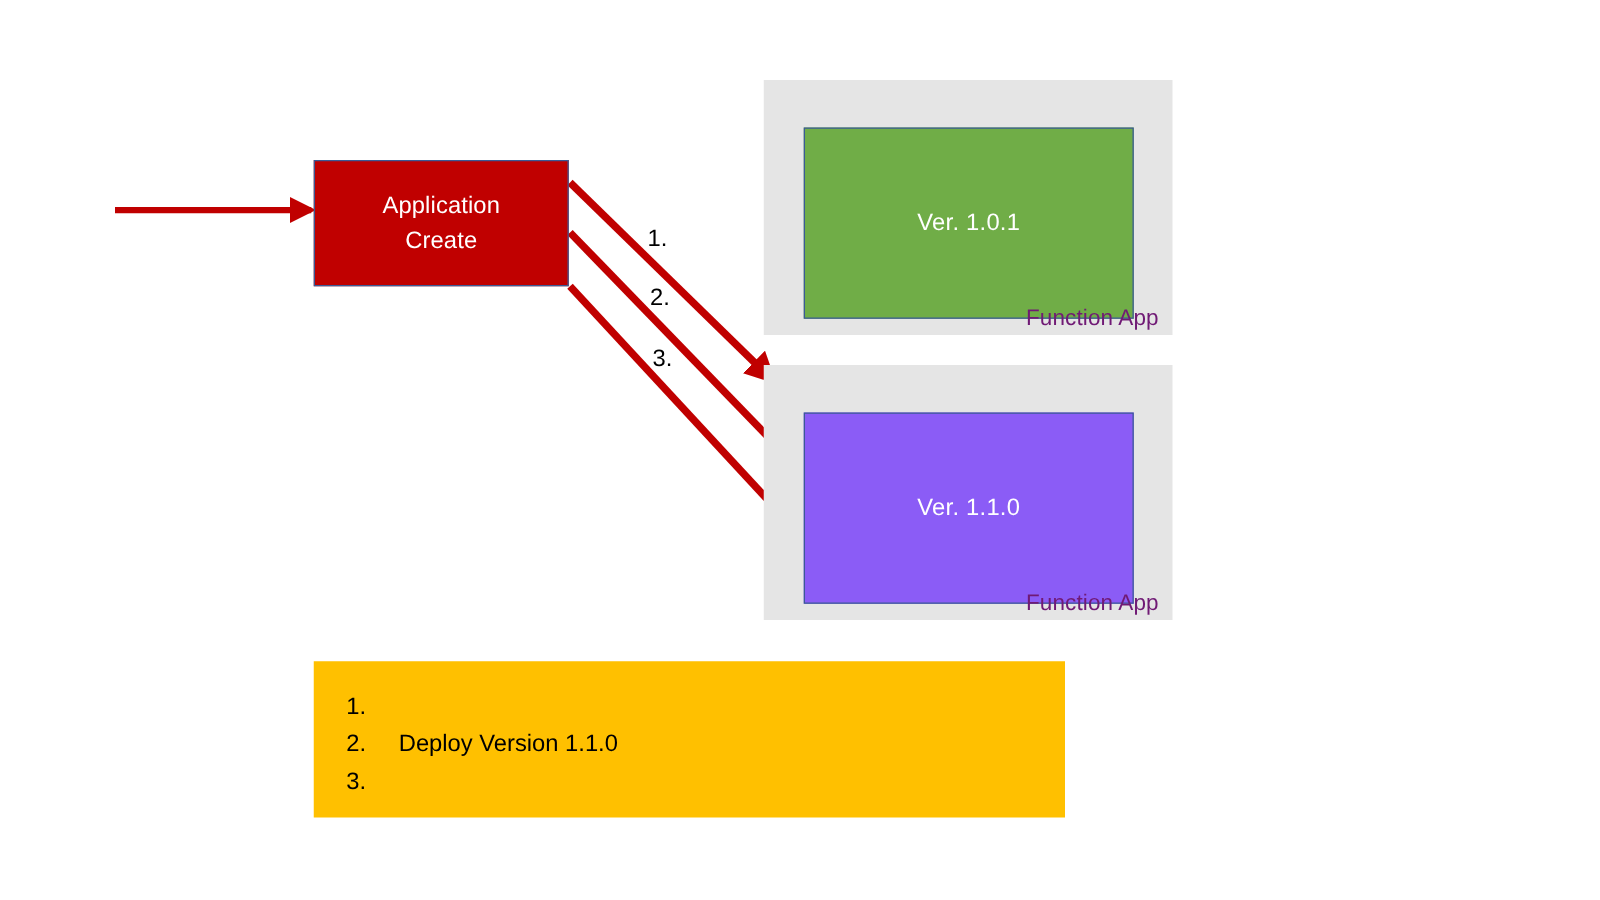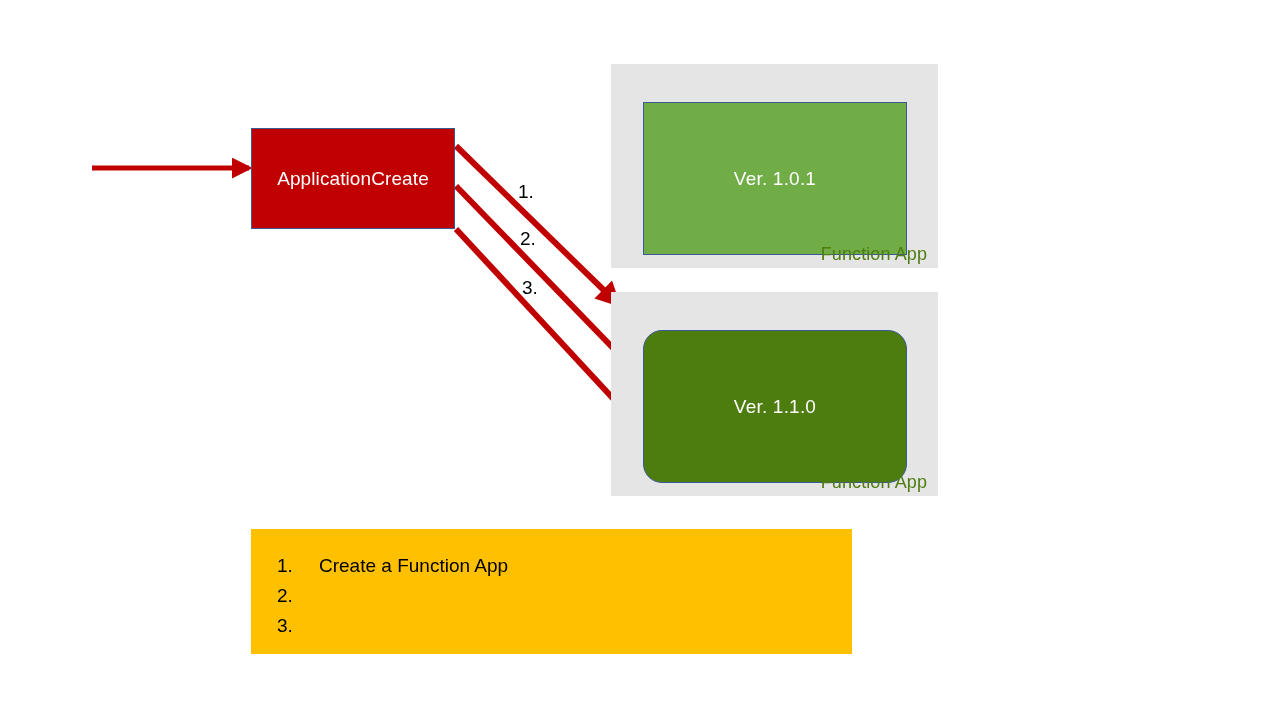--- a/index.html
+++ b/index.html
@@ -20,21 +20,21 @@
   .router-box {
     position: absolute;
     left: 251px;
     top: 128px;
     width: 204px;
     height: 101px;
     background: #C00000;
     border: 1px solid #3A5A96;
     box-sizing: border-box;
     display: flex;
-    flex-direction: row;
+    flex-direction: column;
     align-items: center;
     justify-content: center;
     color: #ffffff;
     font-size: 19px;
     line-height: 1.45;
     letter-spacing: .1px;
   }
 
   
   .fa-shell {
@@ -43,41 +43,41 @@
     box-sizing: border-box;
   }
   .fa-shell.top    { left: 611px; top: 64px;  width: 327px; height: 204px; }
   .fa-shell.bottom { left: 611px; top: 292px; width: 327px; height: 204px; }
 
   .fa-label {
     position: absolute;
     right: 11px;
     bottom: 3px;
     font-size: 18px;
-    color: #4d7c0f;
+    color: #701a75;
     letter-spacing: .1px;
   }
 
   .ver-box {
     position: absolute;
     left: 32px;
     top: 38px;
     width: 264px;
     height: 153px;
     border: 1px solid #3A5A96;
     box-sizing: border-box;
     display: flex;
     align-items: center;
     justify-content: center;
     color: #ffffff;
     font-size: 19px;
     letter-spacing: .2px;
   }
   .ver-box.green { background: #70AD47; }
-  .ver-box.blue  { background: #4d7c0f; border-radius: 19px; }
+  .ver-box.blue  { background: #8b5cf6; }
 
   
   .arrow-num {
     position: absolute;
     font-size: 19px;
     color: #000000;
   }
   .arrow-num.n1 { left: 518px; top: 181px; }
   .arrow-num.n2 { left: 520px; top: 228px; }
   .arrow-num.n3 { left: 522px; top: 277px; }
@@ -156,23 +156,23 @@
     <div class="fa-label">Function App</div>
   </div>
 
   <div class="arrow-num n1">1.</div>
   <div class="arrow-num n2">2.</div>
   <div class="arrow-num n3">3.</div>
 
   <div class="legend-box">
     <div class="legend-row">
       <span class="legend-num">1.</span>
-      <span class="legend-text">Create a Function App</span>
     </div>
     <div class="legend-row">
       <span class="legend-num">2.</span>
+      <span class="legend-text">Deploy Version 1.1.0</span>
     </div>
     <div class="legend-row">
       <span class="legend-num">3.</span>
     </div>
   </div>
 
 </div>
 
 </body></html>

